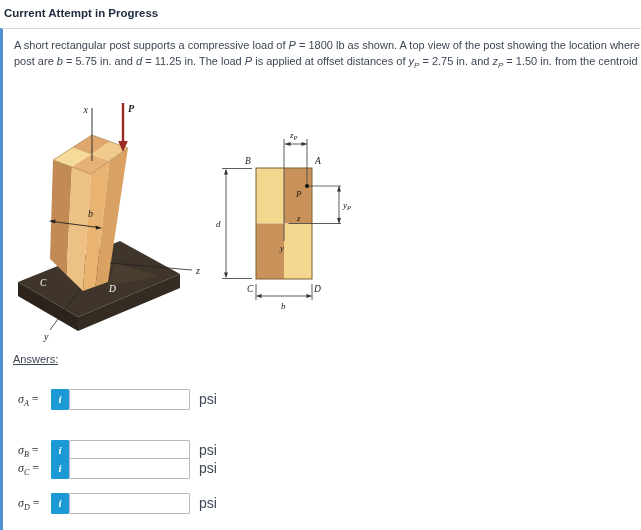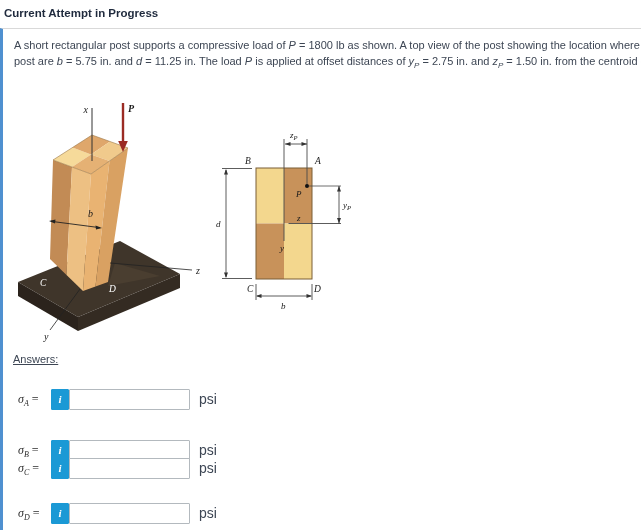--- a/index.html
+++ b/index.html
@@ -28,21 +28,21 @@
   .pline sub, .ans-label sub { font-size:8px; }
   .fig { position:absolute; }
   .fig-3d { left:15px; top:70px; }
   .fig-top { left:207px; top:97px; }
   svg text { font-family:"Liberation Serif", serif; }
   .answers-heading {
     position:absolute; left:10px; top:324px;
     font-size:11px; color:#3d4654;text-decoration:underline;
   }
   .answer-row { position:absolute; left:0; width:300px; height:21px; }
-  .row-a { top:360px; } .row-b { top:411px; } .row-c { top:429px; } .row-d { top:464px;margin-top:10px; }
+  .row-a { top:360px; } .row-b { top:411px; } .row-c { top:429px; } .row-d { top:464px; }
   .ans-label {
     position:absolute; left:15px; top:0; height:21px; line-height:21px;
     font-family:"Liberation Serif", serif; font-size:12px; color:#2b2b2b;
   }
   .info-btn {
     position:absolute; left:48px; top:0; width:18px; height:21px;
     background:#1b99d5; border:1px solid #1b99d5; border-radius:1px;
     color:#ffffff; font-family:"Liberation Serif", serif;
     font-size:11px; font-style:italic; font-weight:700;
     text-align:center; line-height:19px; cursor:pointer; padding:0;

